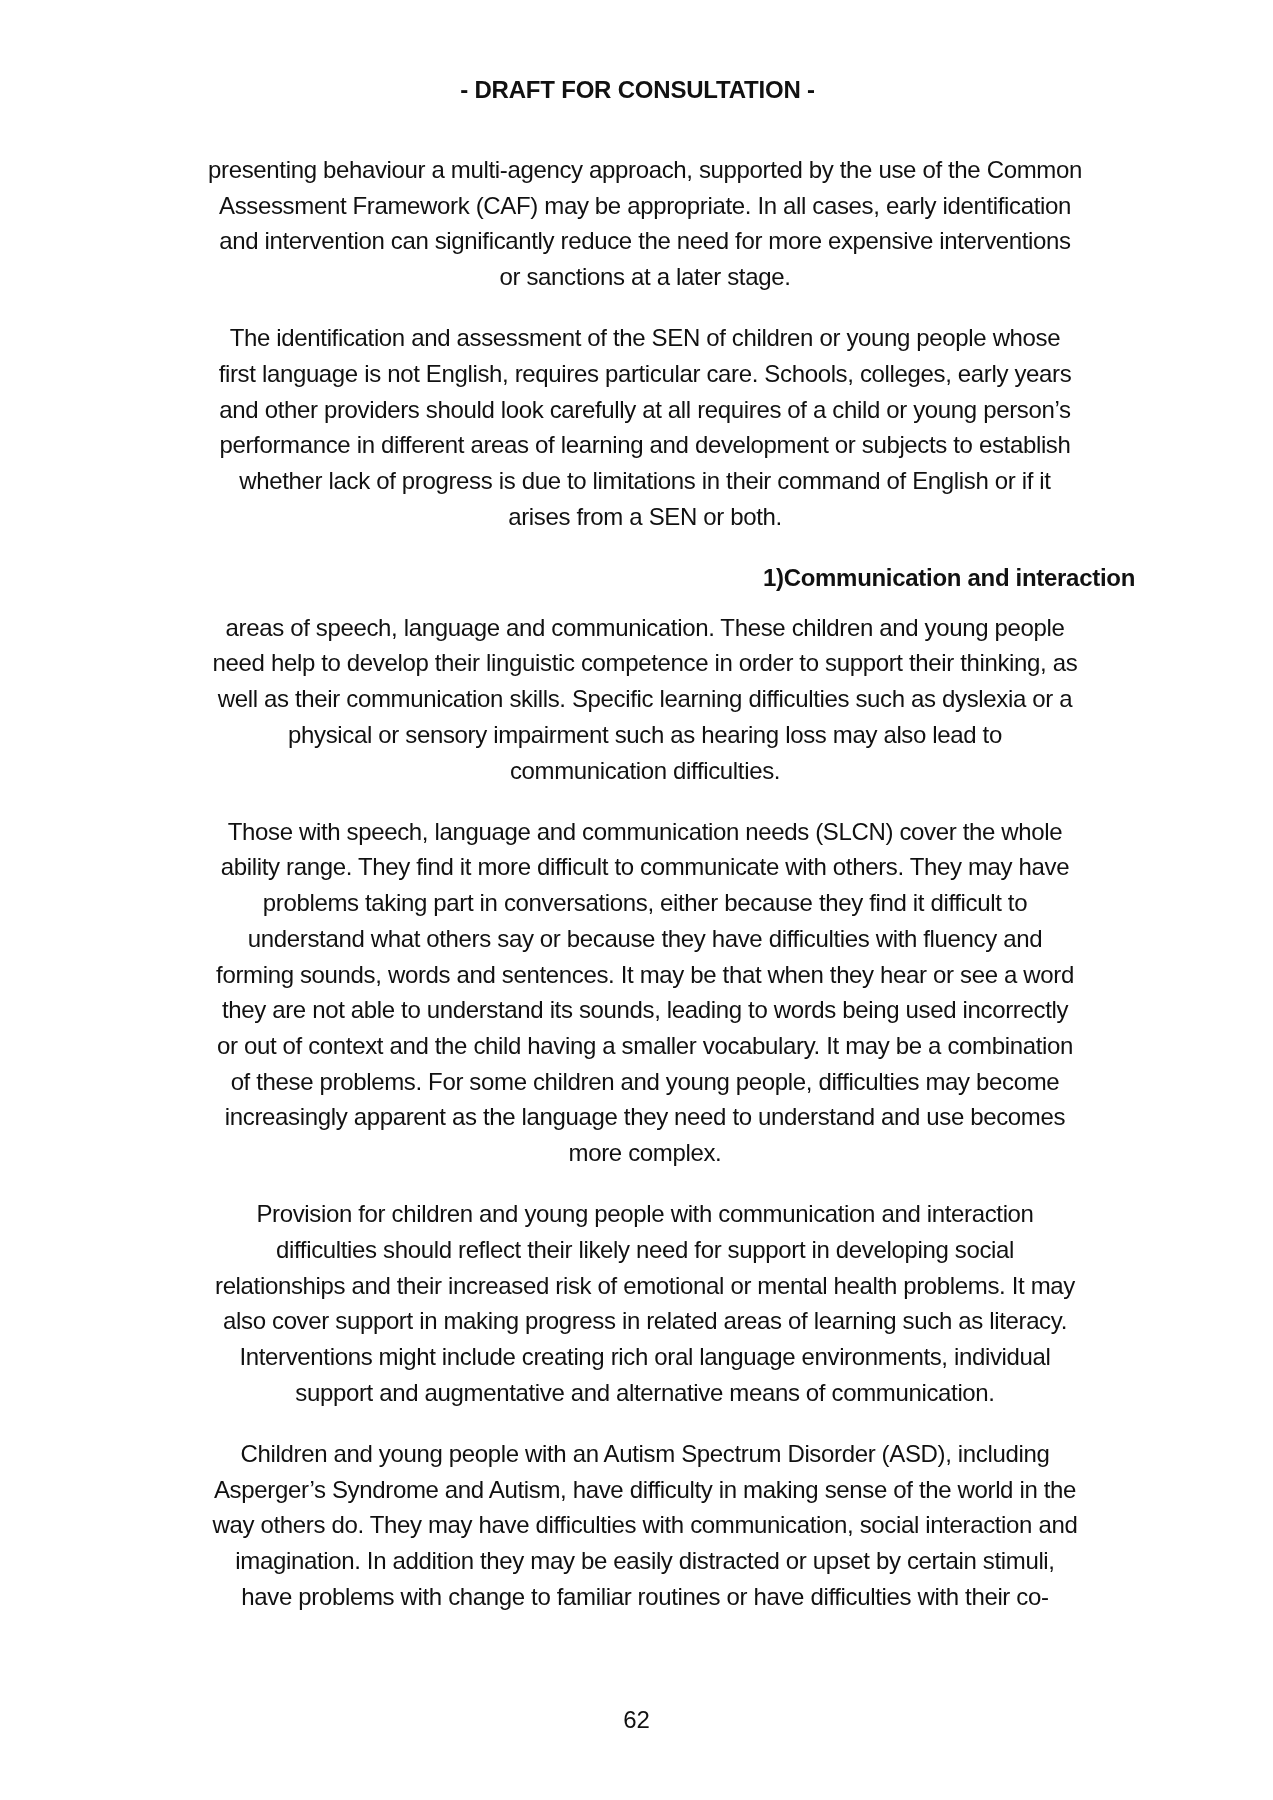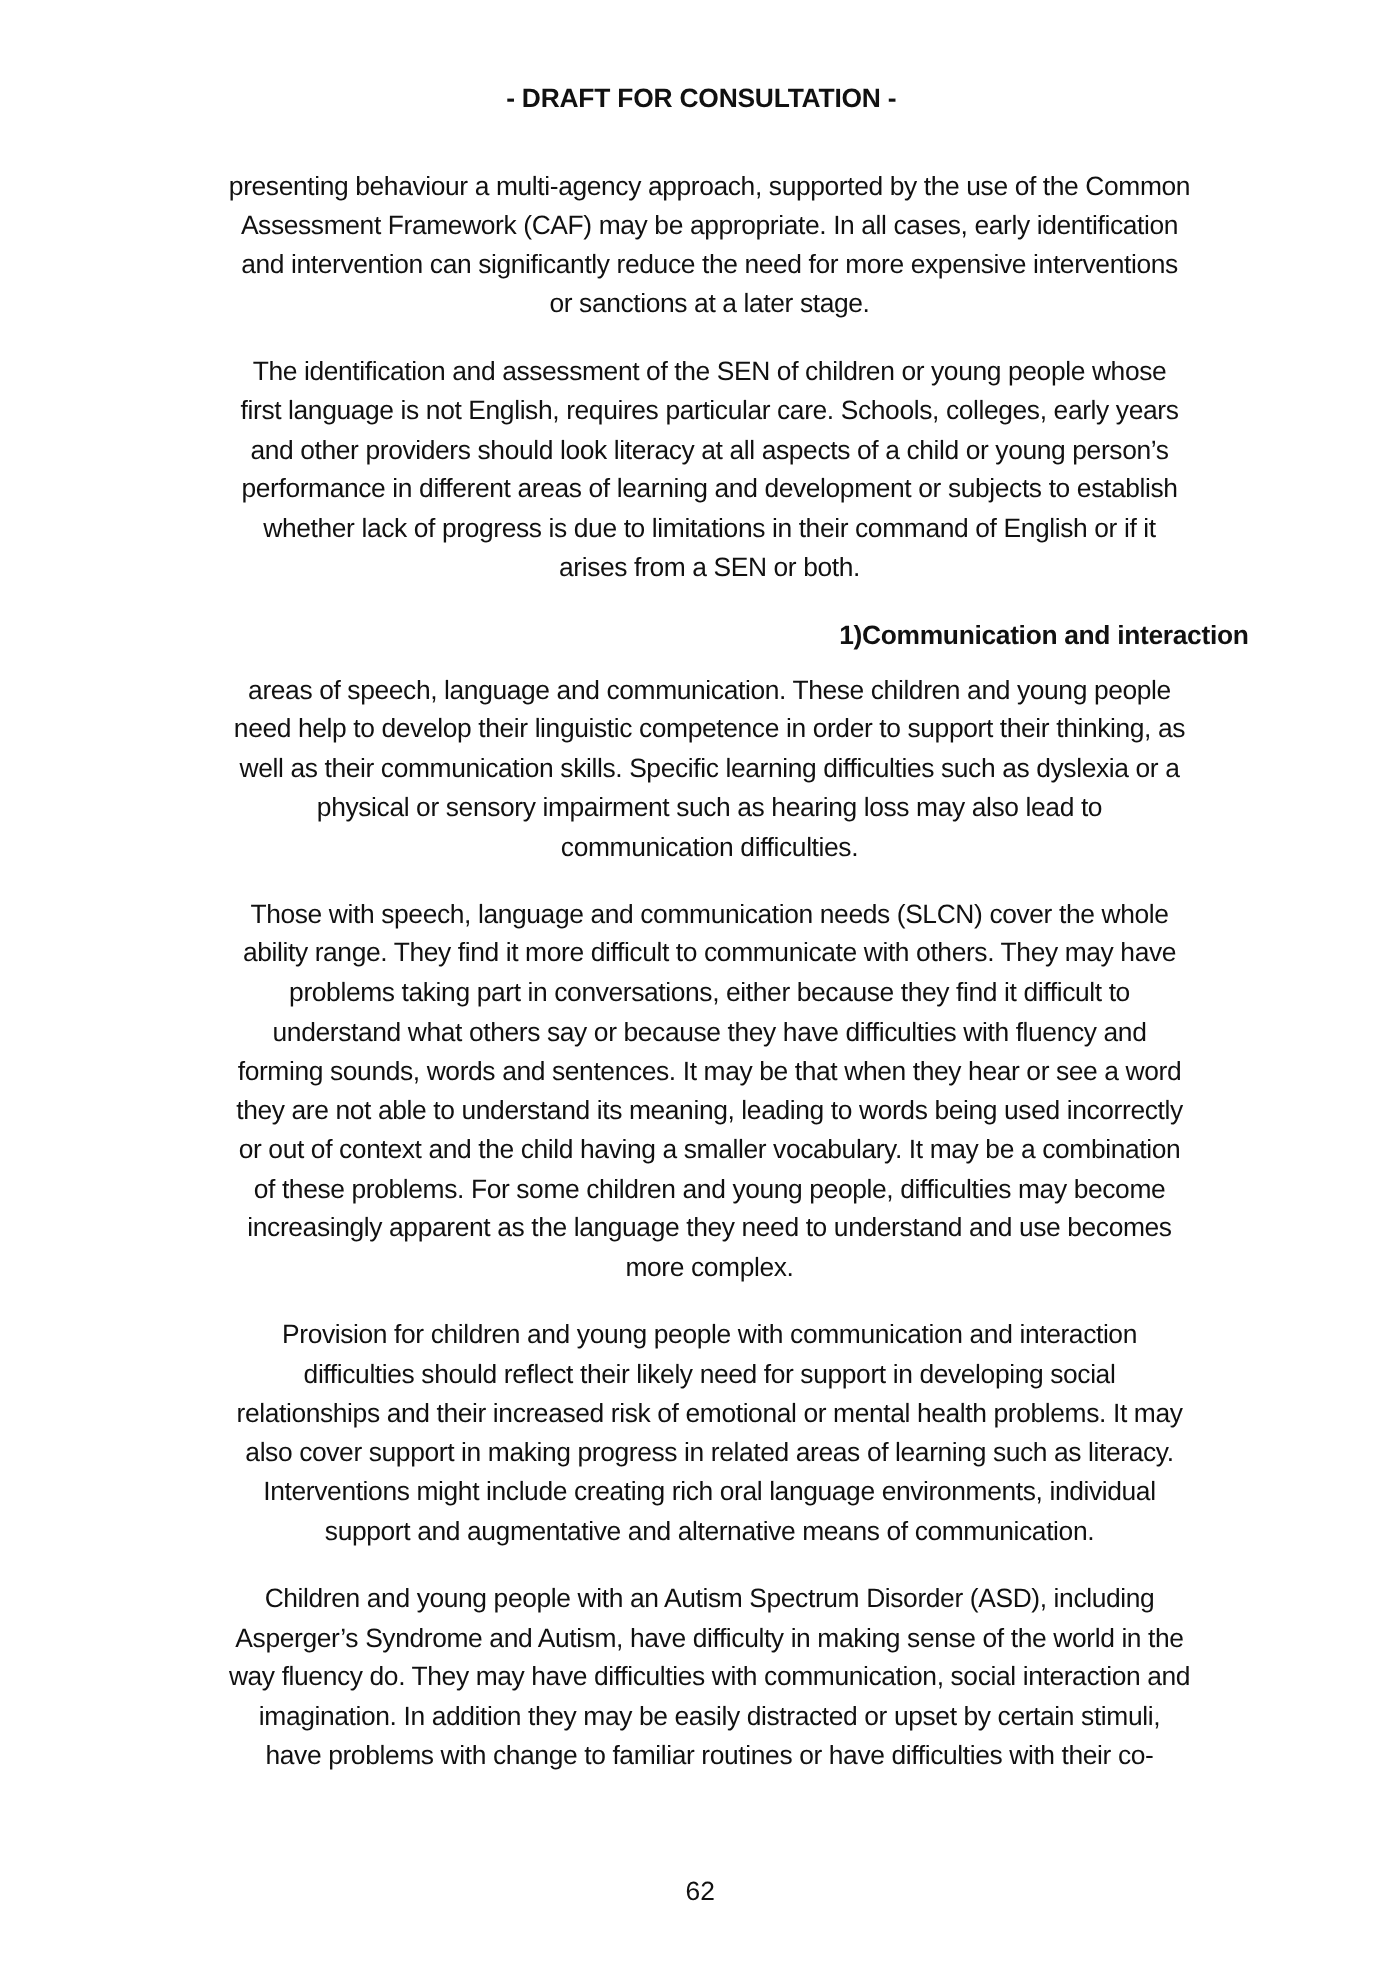--- a/index.html
+++ b/index.html
@@ -41,21 +41,21 @@
     <p class="para">
       <span class="line">presenting behaviour a multi-agency approach, supported by the use of the Common</span>
       <span class="line">Assessment Framework (CAF) may be appropriate. In all cases, early identification</span>
       <span class="line">and intervention can significantly reduce the need for more expensive interventions</span>
       <span class="line">or sanctions at a later stage.</span>
     </p>
 
     <p class="para">
       <span class="line">The identification and assessment of the SEN of children or young people whose</span>
       <span class="line">first language is not English, requires particular care.  Schools, colleges, early years</span>
-      <span class="line">and other providers should look literacy at all aspects of a child or young person’s</span>
+      <span class="line">and other providers should look carefully at all requires of a child or young person’s</span>
       <span class="line">performance in different areas of learning and development or subjects to establish</span>
       <span class="line">whether lack of progress is due to limitations in their command of English or if it</span>
       <span class="line">arises from a SEN or both.</span>
     </p>
 
     <div class="heading">
       <span class="num">1)</span><span>Communication and interaction</span>
     </div>
 
     <p class="para">
@@ -65,39 +65,39 @@
       <span class="line">physical or sensory impairment such as hearing loss may also lead to</span>
       <span class="line">communication difficulties.</span>
     </p>
 
     <p class="para">
       <span class="line">Those with speech, language and communication needs (SLCN) cover the whole</span>
       <span class="line">ability range. They find it more difficult to communicate with others. They may have</span>
       <span class="line">problems taking part in conversations, either because they find it difficult to</span>
       <span class="line">understand what others say or because they have difficulties with fluency and</span>
       <span class="line">forming sounds, words and sentences. It may be that when they hear or see a word</span>
-      <span class="line">they are not able to understand its meaning, leading to words being used incorrectly</span>
+      <span class="line">they are not able to understand its sounds, leading to words being used incorrectly</span>
       <span class="line">or out of context and the child having a smaller vocabulary. It may be a combination</span>
       <span class="line">of these problems.  For some children and young people, difficulties may become</span>
       <span class="line">increasingly apparent as the language they need to understand and use becomes</span>
       <span class="line">more complex.</span>
     </p>
 
     <p class="para">
       <span class="line">Provision for children and young people with communication and interaction</span>
       <span class="line">difficulties should reflect their likely need for support in developing social</span>
       <span class="line">relationships and their increased risk of emotional or mental health problems. It may</span>
       <span class="line">also cover support in making progress in related areas of learning such as literacy.</span>
       <span class="line">Interventions might include creating rich oral language environments, individual</span>
       <span class="line">support and augmentative and alternative means of communication.</span>
     </p>
 
     <p class="para">
       <span class="line">Children and young people with an Autism Spectrum Disorder (ASD), including</span>
       <span class="line">Asperger’s Syndrome and Autism, have difficulty in making sense of the world in the</span>
-      <span class="line">way fluency do. They may have difficulties with communication, social interaction and</span>
+      <span class="line">way others do. They may have difficulties with communication, social interaction and</span>
       <span class="line">imagination. In addition they may be easily distracted or upset by certain stimuli,</span>
       <span class="line">have problems with change to familiar routines or have difficulties with their co-</span>
     </p>
   </div>
 
   <div class="footer">62</div>
 </div>
 
 </body></html>

